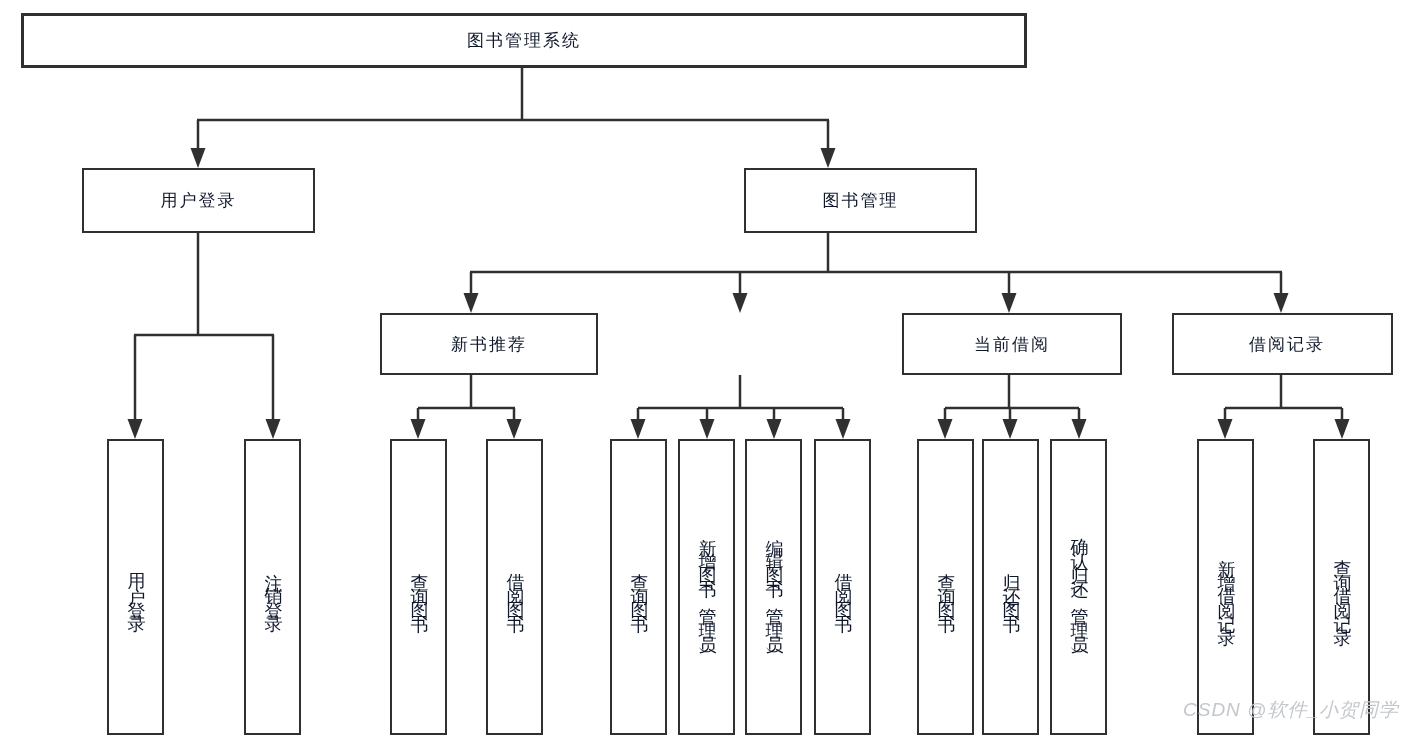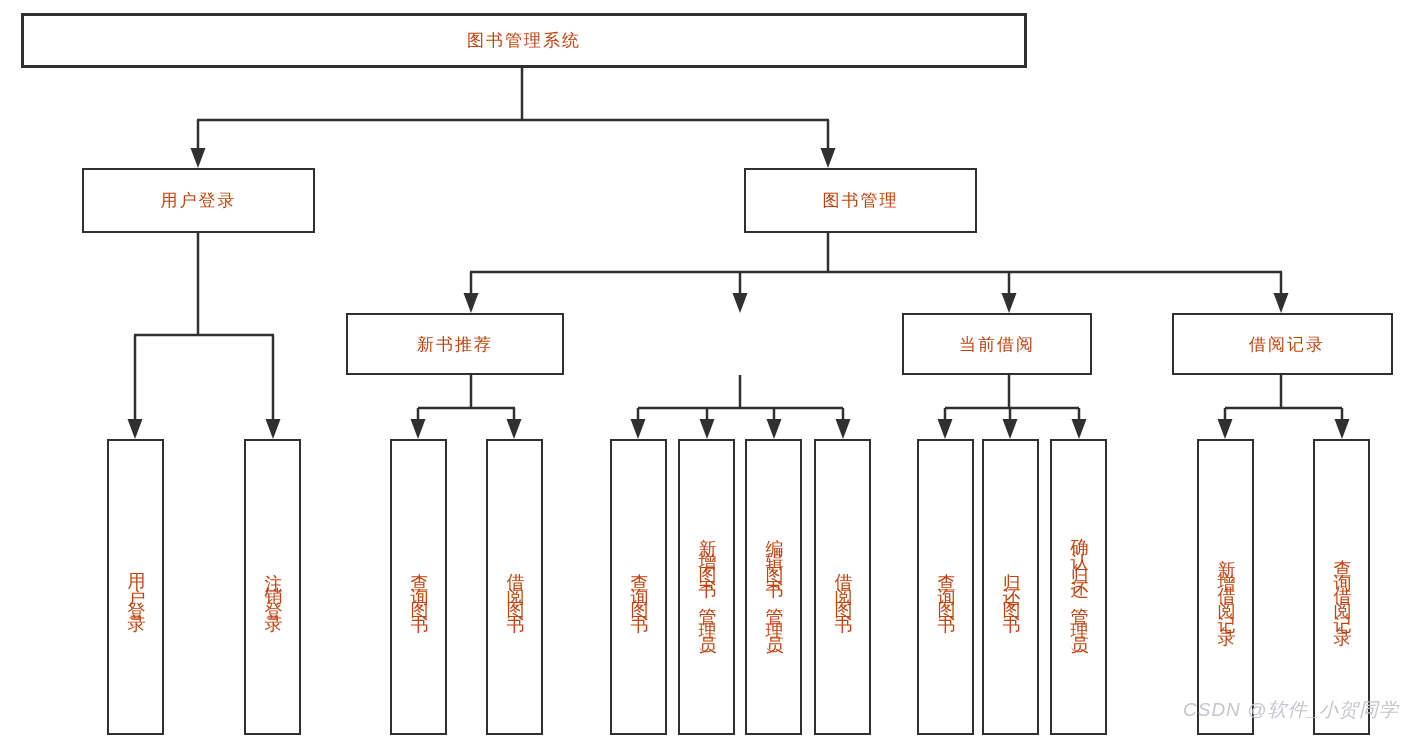--- a/index.html
+++ b/index.html
@@ -19,21 +19,21 @@
     pointer-events:none;
   }
   .edges line { stroke:#303030; stroke-width:2.5; }
   .edges polygon { fill:#303030; }
 
   .node {
     position:absolute;
     background:#ffffff;
     border:2px solid #303030;
     display:flex; align-items:center; justify-content:center;
-    color:#c2410c;
+    color:#0f172a;
     font-size:17px;
     letter-spacing:2px;
     white-space:nowrap;
   }
   .root { border-width:3px; }
 
   .leaf { top:439px; width:57px; height:296px; }
   .leaf .vtext {
     writing-mode:vertical-rl;
     text-orientation:mixed;
@@ -133,22 +133,22 @@
       <line x1="1342" y1="408" x2="1342" y2="423"></line>
       <polygon points="1342,439 1334.5,419 1349.5,419"></polygon>
     </g>
   </svg>
 
   <div class="node root" style="left:21px; top:13px; width:1006px; height:55px;">图书管理系统</div>
 
   <div class="node" style="left:82px; top:168px; width:233px; height:65px;">用户登录</div>
   <div class="node" style="left:712px; top:168px; width:233px; height:65px;margin-left:32px;">图书管理</div>
 
-  <div class="node" style="left:346px; top:313px; width:218px; height:62px;">新书推荐</div>
-  <div class="node" style="left:902px; top:313px; width:190px; height:62px;">当前借阅</div>
+  <div class="node" style="left:380px; top:313px; width:218px; height:62px;">新书推荐</div>
+  <div class="node" style="left:902px; top:313px; width:220px; height:62px;">当前借阅</div>
   <div class="node" style="left:1172px; top:313px; width:221px; height:62px;padding-left:9px;">借阅记录</div>
 
   <div class="node leaf" style="left:107px;">
     <span class="vtext">用户登录</span>
   </div>
   <div class="node leaf" style="left:244px;">
     <span class="vtext">注销登录</span>
   </div>
 
   <div class="node leaf" style="left:390px;">

